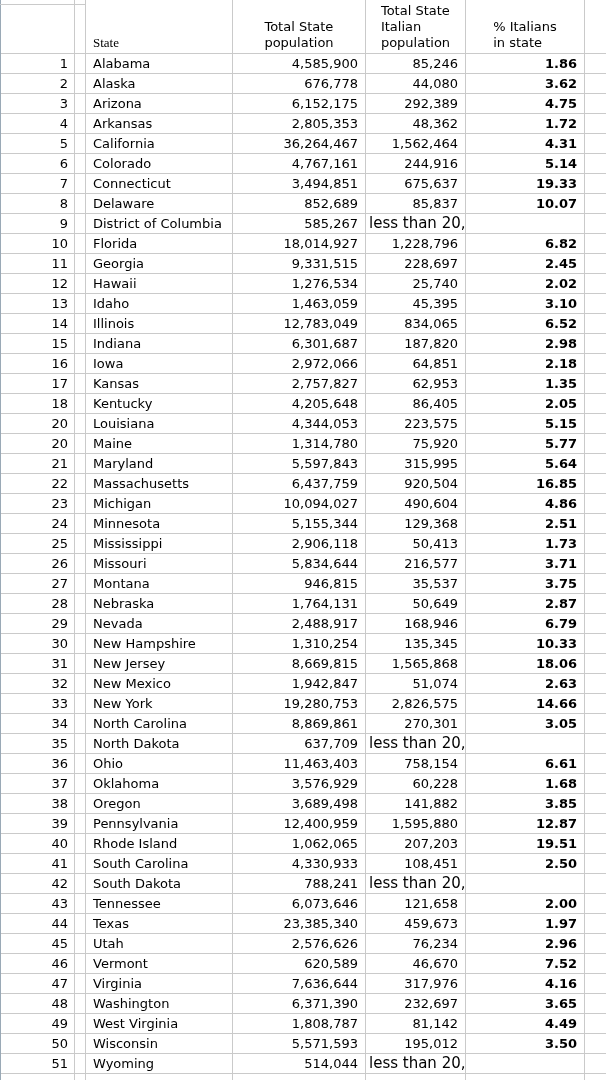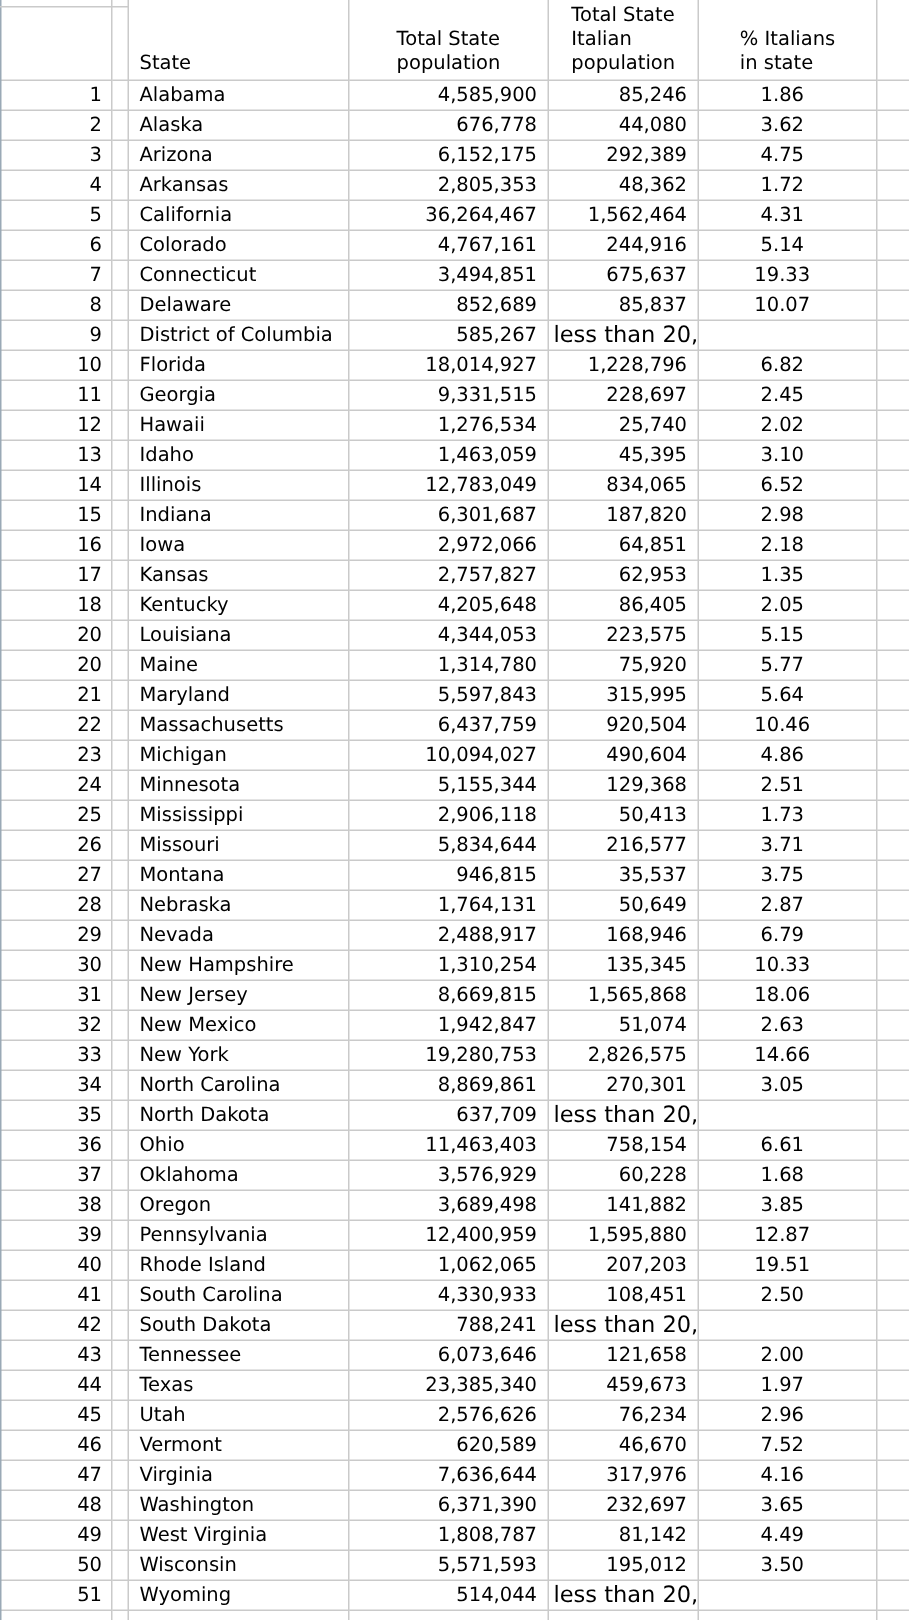--- a/index.html
+++ b/index.html
@@ -37,26 +37,26 @@
   
   .hc {
     display: flex;
     align-items: flex-end;
     padding-bottom: 2px;
     white-space: pre-line;
     line-height: 16px;
     overflow: hidden;
   }
   .hc.center { justify-content: center; text-align: left; }
-  .hc.left { justify-content: flex-start; padding-left: 7px; }
+  .hc.left { justify-content: flex-start; padding-left: 7px; font-family: Liberation Serif, serif; }
   
   .rownum { text-align: right; padding-right: 6px; }
   .statename { text-align: left; padding-left: 7px; }
   .num { text-align: right; padding-right: 7px; }
-  .pct { text-align: center; padding-right: 7px; }
+  .pct { text-align: right; padding-right: 7px; font-weight: bold; }
   .note {
     font-size: 15px;
     text-align: left;
     padding-left: 3px;
     line-height: 19px;
   }
   
   .top-sliver-line {
     position: absolute; left: 0; top: 4px;
     width: 86px; height: 1px;
@@ -104,21 +104,21 @@
       <div class="row"><div class="c rownum">12</div><div class="c "></div><div class="c statename">Hawaii</div><div class="c num">1,276,534</div><div class="c num">25,740</div><div class="c pct">2.02</div><div class="c lastcol"></div></div>
       <div class="row"><div class="c rownum">13</div><div class="c "></div><div class="c statename">Idaho</div><div class="c num">1,463,059</div><div class="c num">45,395</div><div class="c pct">3.10</div><div class="c lastcol"></div></div>
       <div class="row"><div class="c rownum">14</div><div class="c "></div><div class="c statename">Illinois</div><div class="c num">12,783,049</div><div class="c num">834,065</div><div class="c pct">6.52</div><div class="c lastcol"></div></div>
       <div class="row"><div class="c rownum">15</div><div class="c "></div><div class="c statename">Indiana</div><div class="c num">6,301,687</div><div class="c num">187,820</div><div class="c pct">2.98</div><div class="c lastcol"></div></div>
       <div class="row"><div class="c rownum">16</div><div class="c "></div><div class="c statename">Iowa</div><div class="c num">2,972,066</div><div class="c num">64,851</div><div class="c pct">2.18</div><div class="c lastcol"></div></div>
       <div class="row"><div class="c rownum">17</div><div class="c "></div><div class="c statename">Kansas</div><div class="c num">2,757,827</div><div class="c num">62,953</div><div class="c pct">1.35</div><div class="c lastcol"></div></div>
       <div class="row"><div class="c rownum">18</div><div class="c "></div><div class="c statename">Kentucky</div><div class="c num">4,205,648</div><div class="c num">86,405</div><div class="c pct">2.05</div><div class="c lastcol"></div></div>
       <div class="row"><div class="c rownum">20</div><div class="c "></div><div class="c statename">Louisiana</div><div class="c num">4,344,053</div><div class="c num">223,575</div><div class="c pct">5.15</div><div class="c lastcol"></div></div>
       <div class="row"><div class="c rownum">20</div><div class="c "></div><div class="c statename">Maine</div><div class="c num">1,314,780</div><div class="c num">75,920</div><div class="c pct">5.77</div><div class="c lastcol"></div></div>
       <div class="row"><div class="c rownum">21</div><div class="c "></div><div class="c statename">Maryland</div><div class="c num">5,597,843</div><div class="c num">315,995</div><div class="c pct">5.64</div><div class="c lastcol"></div></div>
-      <div class="row"><div class="c rownum">22</div><div class="c "></div><div class="c statename">Massachusetts</div><div class="c num">6,437,759</div><div class="c num">920,504</div><div class="c pct">10.46</div><div class="c lastcol"></div></div>
+      <div class="row"><div class="c rownum">22</div><div class="c "></div><div class="c statename">Massachusetts</div><div class="c num">6,437,759</div><div class="c num">920,504</div><div class="c pct">16.85</div><div class="c lastcol"></div></div>
       <div class="row"><div class="c rownum">23</div><div class="c "></div><div class="c statename">Michigan</div><div class="c num">10,094,027</div><div class="c num">490,604</div><div class="c pct">4.86</div><div class="c lastcol"></div></div>
       <div class="row"><div class="c rownum">24</div><div class="c "></div><div class="c statename">Minnesota</div><div class="c num">5,155,344</div><div class="c num">129,368</div><div class="c pct">2.51</div><div class="c lastcol"></div></div>
       <div class="row"><div class="c rownum">25</div><div class="c "></div><div class="c statename">Mississippi</div><div class="c num">2,906,118</div><div class="c num">50,413</div><div class="c pct">1.73</div><div class="c lastcol"></div></div>
       <div class="row"><div class="c rownum">26</div><div class="c "></div><div class="c statename">Missouri</div><div class="c num">5,834,644</div><div class="c num">216,577</div><div class="c pct">3.71</div><div class="c lastcol"></div></div>
       <div class="row"><div class="c rownum">27</div><div class="c "></div><div class="c statename">Montana</div><div class="c num">946,815</div><div class="c num">35,537</div><div class="c pct">3.75</div><div class="c lastcol"></div></div>
       <div class="row"><div class="c rownum">28</div><div class="c "></div><div class="c statename">Nebraska</div><div class="c num">1,764,131</div><div class="c num">50,649</div><div class="c pct">2.87</div><div class="c lastcol"></div></div>
       <div class="row"><div class="c rownum">29</div><div class="c "></div><div class="c statename">Nevada</div><div class="c num">2,488,917</div><div class="c num">168,946</div><div class="c pct">6.79</div><div class="c lastcol"></div></div>
       <div class="row"><div class="c rownum">30</div><div class="c "></div><div class="c statename">New Hampshire</div><div class="c num">1,310,254</div><div class="c num">135,345</div><div class="c pct">10.33</div><div class="c lastcol"></div></div>
       <div class="row"><div class="c rownum">31</div><div class="c "></div><div class="c statename">New Jersey</div><div class="c num">8,669,815</div><div class="c num">1,565,868</div><div class="c pct">18.06</div><div class="c lastcol"></div></div>
       <div class="row"><div class="c rownum">32</div><div class="c "></div><div class="c statename">New Mexico</div><div class="c num">1,942,847</div><div class="c num">51,074</div><div class="c pct">2.63</div><div class="c lastcol"></div></div>

